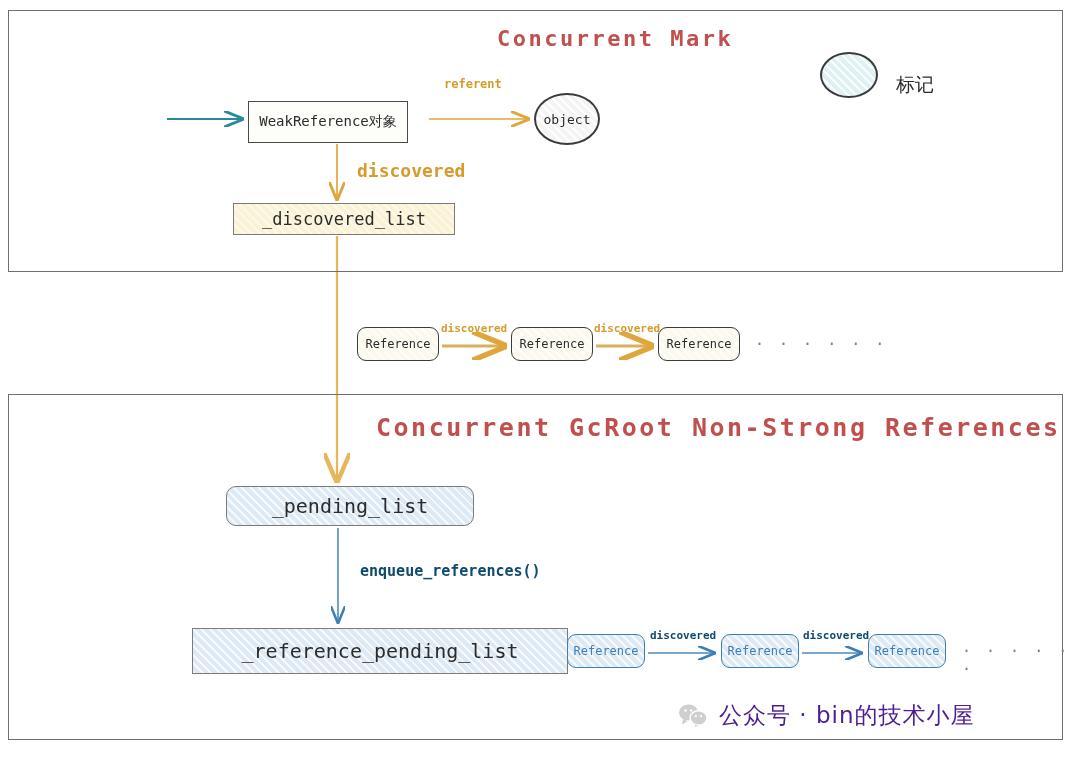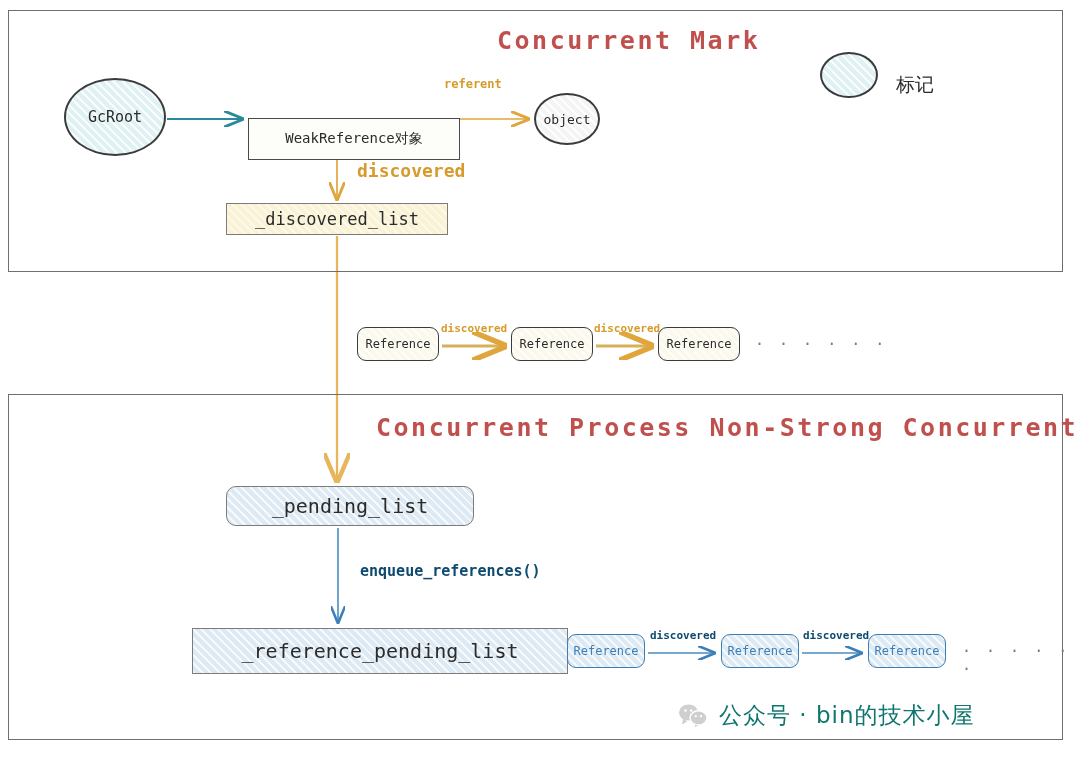--- a/index.html
+++ b/index.html
@@ -30,21 +30,21 @@
 
   
   .section-title {
     position: absolute;
     color: #c0504d;
     font-family: "DejaVu Sans Mono", monospace;
     font-weight: bold;
     letter-spacing: 2.5px;
     white-space: nowrap;
   }
-  #title-top    { left: 497px; top: 26px;  font-size: 25px; }
+  #title-top    { left: 497px; top: 26px;  font-size: 22px; }
   #title-bottom { left: 376px; top: 413px; font-size: 25px; }
 
   
   .node {
     position: absolute;
     box-sizing: border-box;
     display: flex;
     align-items: center;
     justify-content: center;
     font-family: "DejaVu Sans Mono", monospace;
@@ -91,23 +91,23 @@
   .rect-dark   { border: 1.8px solid #4a4a4a; }
   .rect-gray   { border: 1.8px solid #7b7b7b; }
   .rect-round  { border-radius: 9px; border: 1.6px solid #3b3b3b; }
   .rect-round-blue { border-radius: 9px; border: 1.6px solid #3d7fb5; }
 
   .txt-dark  { color: #2b2b2b; }
   .txt-blue  { color: #3a7fb8; }
 
   
   #node-gcroot          { left: 64px;  top: 78px;  width: 102px; height: 78px;  font-size: 15px; }
-  #node-weakreference   { left: 248px; top: 118px; width: 212px; height: 42px;  font-size: 14px; }
+  #node-weakreference   { left: 248px; top: 101px; width: 160px; height: 42px;  font-size: 14px; }
   #node-object          { left: 534px; top: 93px;  width: 66px;  height: 52px;  font-size: 13px; }
-  #node-discovered-list { left: 226px; top: 203px; width: 222px; height: 32px;  font-size: 17px; }
+  #node-discovered-list { left: 233px; top: 203px; width: 222px; height: 32px;  font-size: 17px; }
   #node-pending-list    { left: 226px; top: 486px; width: 248px; height: 40px;  font-size: 20px; border-radius: 10px; }
   #node-ref-pending     { left: 192px; top: 628px; width: 376px; height: 46px;  font-size: 20px; }
 
   
   .ref-yellow { width: 82px; height: 34px; font-size: 12px; top: 327px; }
   #ref-y-1 { left: 357px; }
   #ref-y-2 { left: 511px; }
   #ref-y-3 { left: 658px; }
 
   
@@ -166,21 +166,21 @@
     white-space: nowrap;
   }
 
   
   #watermark {
     position: absolute;
     left: 678px;
     top: 700px;
     display: flex;
     align-items: center;
-    color: #0f766e;
+    color: #4c1d95;
     font-family: "DejaVu Sans", sans-serif;
     font-size: 23px;
     white-space: nowrap;
   }
   #watermark .wm-text { margin-left: 11px; letter-spacing: 1px; }
 
   
   #edges {
     position: absolute;
     left: 0; top: 0;
@@ -245,23 +245,22 @@
     </g>
     <g>
       <path d="M802,653 L861,653" stroke="#4a8dc0" stroke-width="1.6" fill="none" marker-end="url(#ah-blue)"></path>
     </g>
   </svg>
 
   <div class="panel" id="panel-top"></div>
   <div class="panel" id="panel-bottom"></div>
 
   <div class="section-title" id="title-top">Concurrent Mark</div>
-  <div class="section-title" id="title-bottom">Concurrent Process Non-Strong Concurrent</div>
-
-  <div class="node ellipse fill-marked txt-dark" id="node-gcroot">GcRoot</div>
+  <div class="section-title" id="title-bottom">Concurrent GcRoot Non-Strong References</div>
+
 
   <div class="node rect-dark fill-white txt-dark" id="node-weakreference">WeakReference对象</div>
 
   <div class="node ellipse fill-unmarked txt-dark" id="node-object">object</div>
 
   <div class="node rect-gray fill-yellow txt-dark" id="node-discovered-list">_discovered_list</div>
 
   <div class="edge-label lab-orange" id="lab-referent">referent</div>
   <div class="edge-label lab-orange" id="lab-discovered0">discovered</div>
 

